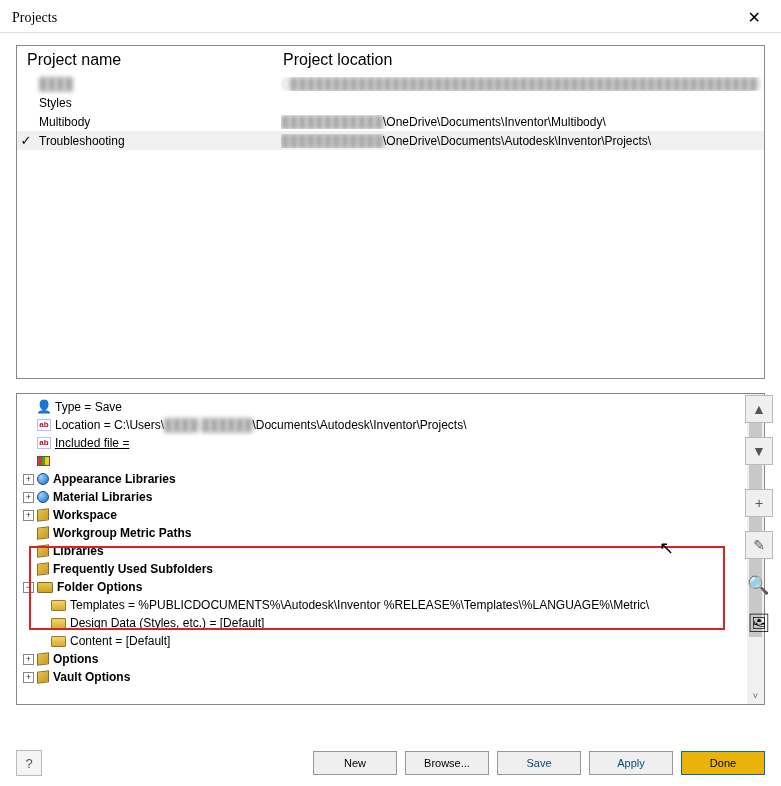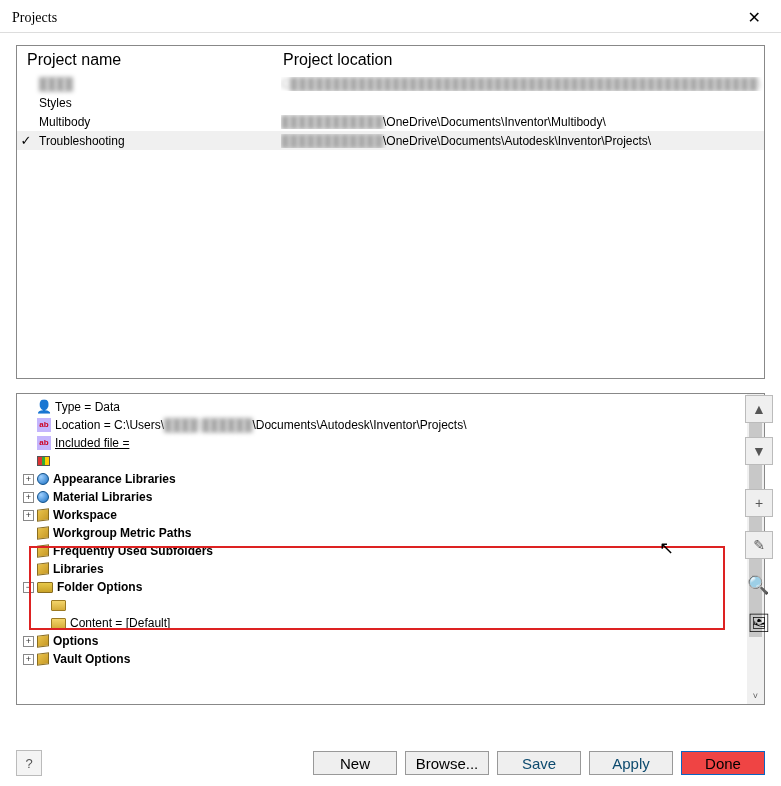--- a/index.html
+++ b/index.html
@@ -24,40 +24,40 @@
 .tree-scroll { overflow: hidden; height: 100%; }
 .tree { padding: 4px 0 4px 6px; font-size: 12px; line-height: 18px; }
 .node { display: flex; align-items: center; height: 18px; white-space: nowrap; }
 .expander { width: 11px; height: 11px; border: 1px solid #888; display: inline-flex; align-items: center; justify-content: center; font-size: 9px; line-height: 1; margin-right: 3px; background: #fff; color: #333; }
 .spacer { width: 14px; display: inline-block; }
 .folder-open { width: 16px; height: 11px; background: linear-gradient(#e6c84a, #c9a227); border: 1px solid #8a6d1f; border-radius: 1px; position: relative; display:inline-block; margin-right:4px;}
 .folder-closed { width: 15px; height: 11px; background: linear-gradient(#f3d46b, #d6ad3a); border: 1px solid #9c7a22; border-radius: 1px; position: relative; display:inline-block; margin-right:4px;}
 .cube { width: 12px; height: 12px; display:inline-block; margin-right:4px; background: linear-gradient(135deg,#e9c24a 0%,#c79a27 100%); transform: skewY(-6deg); border:1px solid #8a6d1f;}
 .globe { width:12px; height:12px; border-radius:50%; background: radial-gradient(circle at 30% 30%, #9fd0ff, #1a6fc1); border:1px solid #0e4f8a; display:inline-block; margin-right:4px;}
 .swatch { width:13px; height:10px; display:inline-block; margin-right:4px; background: linear-gradient(90deg,#d33 0 33%,#3a3 33% 66%,#fc0 66% 100%); border:1px solid #555;}
-.ab-icon { width:14px; height:12px; border:7px solid #c4b5fd; display:inline-flex; align-items:center; justify-content:center; font-size:8px; font-weight:bold; color:#c02; margin-right:4px; background:#fff;}
+.ab-icon { width:14px; height:12px; border:1px solid #c4b5fd; display:inline-flex; align-items:center; justify-content:center; font-size:8px; font-weight:bold; color:#c02; margin-right:4px; background:#fff;}
 .person-icon { width:14px; height:14px; display:inline-flex; align-items:center; justify-content:center; margin-right:4px; font-size:13px;}
 .bold { font-weight: bold; }
 .underline { text-decoration: underline; }
 .redbox { position: absolute; border: 2px solid #d22; left: 12px; top: 152px; width: 696px; height: 84px; pointer-events: none; }
 .scrollbar-v { position: absolute; right: 0; top: 0; bottom: 0; width: 17px; background: #f0f0f0; }
 .scrollbar-v .up, .scrollbar-v .down { height: 17px; display:flex; align-items:center; justify-content:center; font-size:9px; color:#555; background:#f0f0f0; }
 .scrollbar-v .track { position:absolute; top:17px; bottom:17px; left:0; right:0; }
 .scrollbar-v .down { position:absolute; bottom:0; left:0; right:0; }
 .scrollbar-v .thumb { position:absolute; left:2px; right:2px; background:#c8c8c8; top:0; height:82%; }
 .side-buttons { position: absolute; right: 8px; top: 395px; width: 28px; display:flex; flex-direction:column; gap:14px; }
 .side-buttons .sbtn { width:28px; height:28px; border:1px solid #bbb; background:#efefef; display:flex; align-items:center; justify-content:center; font-size:14px; color:#555; }
 .side-buttons .sbtn.gap { margin-top: 10px; }
 .side-buttons .imgbtn { width:24px; height:24px; border:none; background:none; display:flex; align-items:center; justify-content:center; font-size:18px; margin-left:2px;}
 .bottom-bar { position: absolute; bottom: 10px; left: 16px; right: 16px; display:flex; align-items:center; }
 .help-btn { width:26px; height:26px; border:1px solid #bbb; background:#f4f4f4; display:flex; align-items:center; justify-content:center; font-size:13px; color:#555;}
 .btns { margin-left:auto; display:flex; gap:8px; }
-.btn { width:84px; height:24px; border:1px solid #999; background:#efefef; font-size:15px; display:inline-flex; align-items:center; justify-content:center; }
+.btn { width:84px; height:24px; border:1px solid #999; background:#efefef; font-size:11px; display:inline-flex; align-items:center; justify-content:center; }
 .btn.disabled { color:#0c4a6e; }
-.btn.primary { border:1px solid #0a66c2; color:#000; background:#ef4444; }
+.btn.primary { border:1px solid #0a66c2; color:#000; background:#eab308; }
 .cursor { position:absolute; left:659px; top:537px; font-size:18px; pointer-events:none; }
 </style>
 </head>
 <body>
 
 <div class="titlebar">
   <div class="title">Projects</div>
   <div class="close">✕</div>
 </div>
 
@@ -90,21 +90,21 @@
       </div>
     </div>
   </div>
 
   <div class="tree-panel">
     <div class="tree-scroll">
       <div class="tree">
         <div class="node">
             <span class="spacer"></span>
             <span class="person-icon">👤</span>
-            <span>Type = Data</span>
+            <span>Type = Save</span>
           </div>
         <div class="node">
             <span class="spacer"></span>
             <span class="ab-icon">ab</span>
             <span>Location = C:\Users\</span>
             <span class="blurlight">████\██████</span>
             <span>\Documents\Autodesk\Inventor\Projects\</span>
           </div>
         <div class="node">
             <span class="spacer"></span>
@@ -131,34 +131,39 @@
             <span class="bold">Workspace</span>
           </div>
         <div class="node">
             <span class="spacer"></span>
             <span class="cube"></span>
             <span class="bold">Workgroup Metric Paths</span>
           </div>
         <div class="node">
             <span class="spacer"></span>
             <span class="cube"></span>
+            <span class="bold">Libraries</span>
+          </div>
+        <div class="node">
+            <span class="spacer"></span>
+            <span class="cube"></span>
             <span class="bold">Frequently Used Subfolders</span>
-          </div>
-        <div class="node">
-            <span class="spacer"></span>
-            <span class="cube"></span>
-            <span class="bold">Libraries</span>
           </div>
         <div class="node">
             <span class="expander">−</span>
             <span class="folder-open"></span>
             <span class="bold">Folder Options</span>
           </div>
         <div class="node" style="padding-left:28px">
             <span class="folder-closed"></span>
+            <span>Templates = %PUBLICDOCUMENTS%\Autodesk\Inventor %RELEASE%\Templates\%LANGUAGE%\Metric\</span>
+          </div>
+        <div class="node" style="padding-left:28px">
+            <span class="folder-closed"></span>
+            <span>Design Data (Styles, etc.) = [Default]</span>
           </div>
         <div class="node" style="padding-left:28px">
             <span class="folder-closed"></span>
             <span>Content = [Default]</span>
           </div>
         <div class="node">
             <span class="expander">+</span>
             <span class="cube"></span>
             <span class="bold">Options</span>
           </div>

